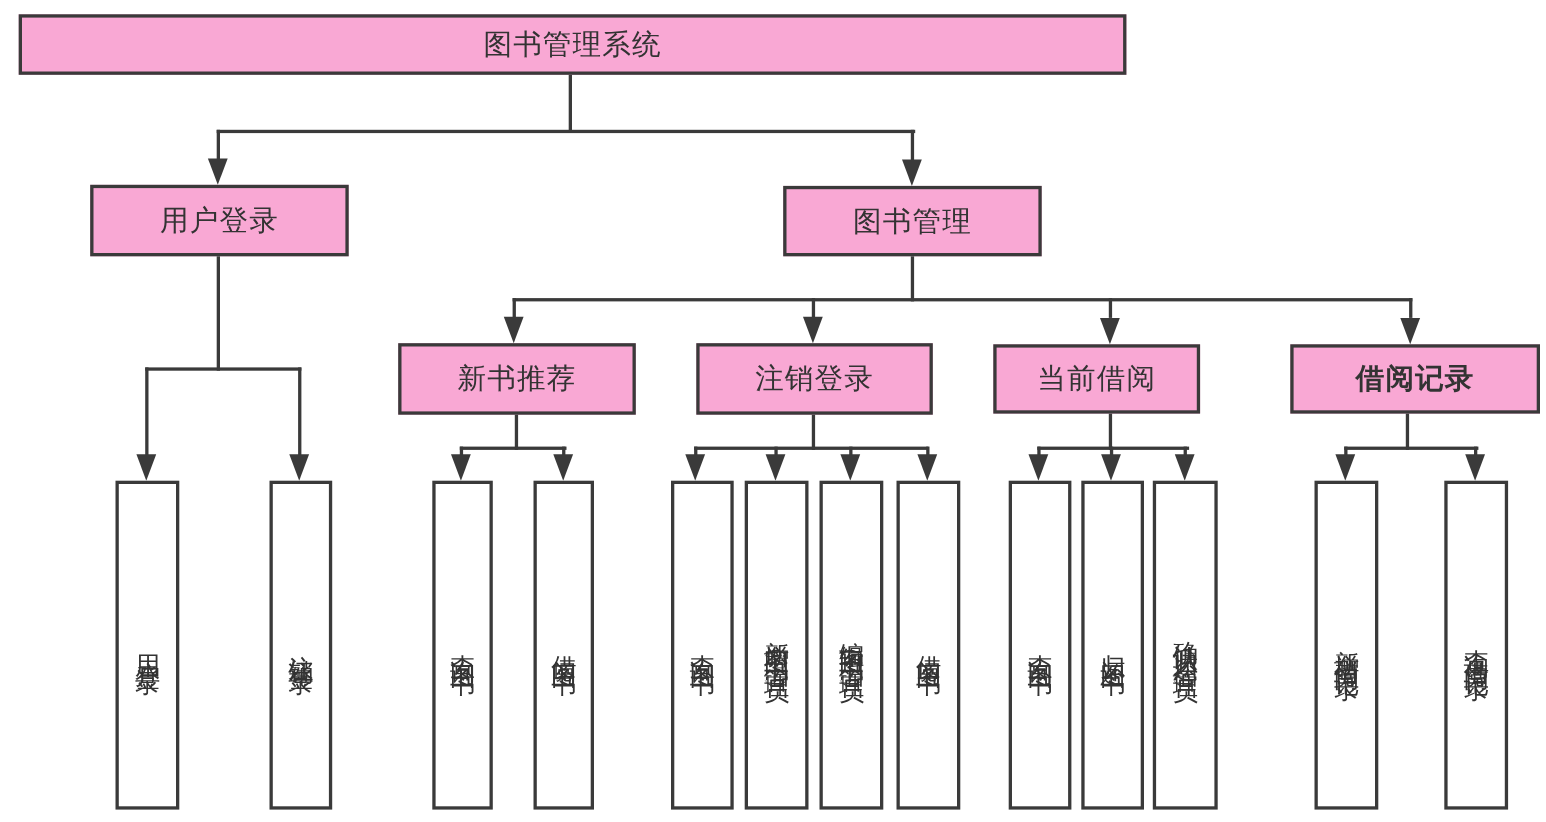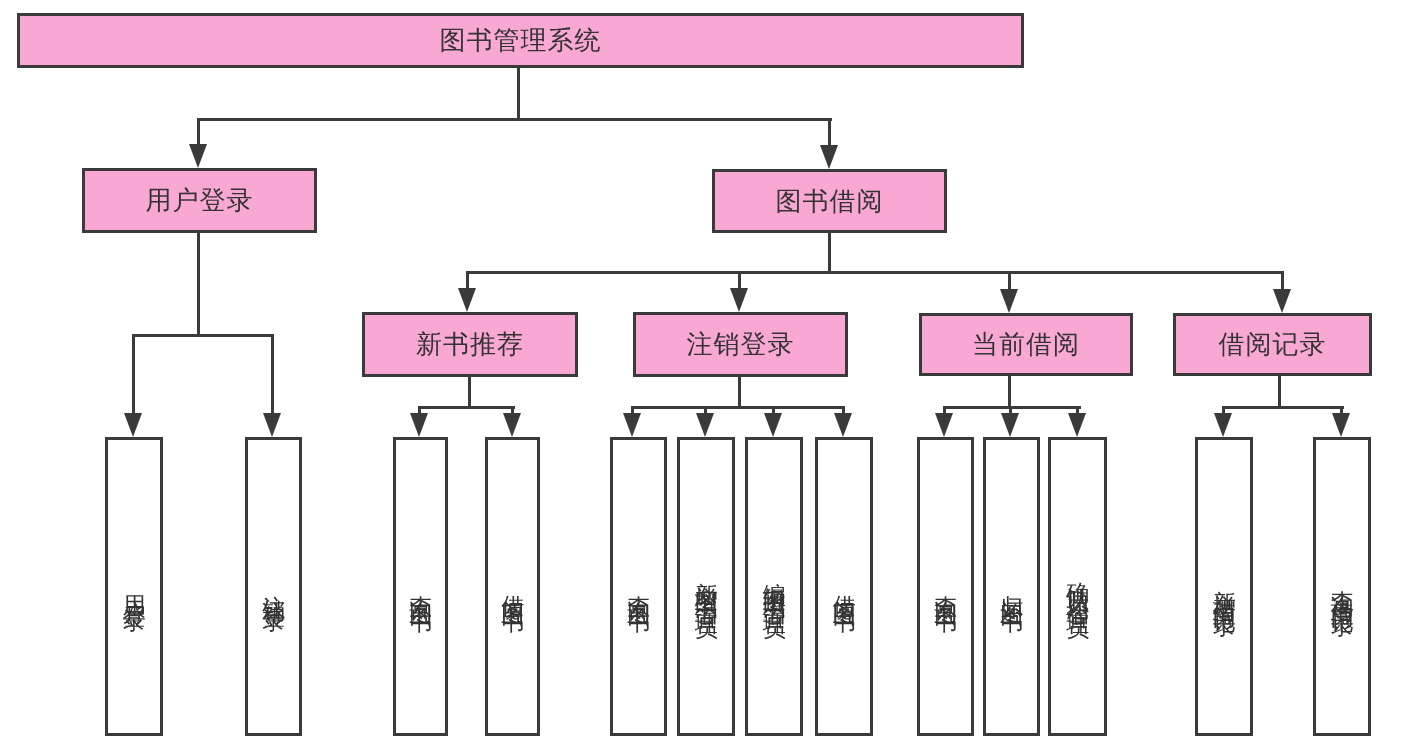--- a/index.html
+++ b/index.html
@@ -81,21 +81,21 @@
   <div class="hnode" style="left:17px; top:13px; width:1007px; height:55px;">图书管理系统</div>
 
   <div class="line" style="left:517px; top:68px; width:3px; height:52px;"></div>
   <div class="line" style="left:197px; top:118px; width:635px; height:3px;"></div>
   <div class="line" style="left:197px; top:118px; width:3px; height:30px;"></div>
   <div class="arrow" style="left:189px; top:144px;"></div>
   <div class="line" style="left:828px; top:118px; width:3px; height:30px;"></div>
   <div class="arrow" style="left:820px; top:145px;"></div>
 
   <div class="hnode" style="left:82px; top:168px; width:235px; height:65px;">用户登录</div>
-  <div class="hnode" style="left:712px; top:169px; width:235px; height:64px;">图书借阅</div>
+  <div class="hnode" style="left:712px; top:169px; width:235px; height:64px;">图书管理</div>
 
   <div class="line" style="left:197px; top:233px; width:3px; height:104px;"></div>
   <div class="line" style="left:132px; top:334px; width:142px; height:3px;"></div>
   <div class="line" style="left:132px; top:334px; width:3px; height:82px;"></div>
   <div class="arrow" style="left:124px; top:413px;"></div>
   <div class="line" style="left:271px; top:334px; width:3px; height:82px;"></div>
   <div class="arrow" style="left:263px; top:413px;"></div>
 
   <div class="line" style="left:828px; top:233px; width:3px; height:41px;"></div>
   <div class="line" style="left:466px; top:271px; width:818px; height:3px;"></div>
@@ -103,22 +103,22 @@
   <div class="arrow" style="left:458px; top:288px;"></div>
   <div class="line" style="left:738px; top:271px; width:3px; height:18px;"></div>
   <div class="arrow" style="left:730px; top:288px;"></div>
   <div class="line" style="left:1008px; top:271px; width:3px; height:18px;"></div>
   <div class="arrow" style="left:1000px; top:289px;"></div>
   <div class="line" style="left:1281px; top:271px; width:3px; height:18px;"></div>
   <div class="arrow" style="left:1273px; top:289px;"></div>
 
   <div class="hnode" style="left:362px; top:312px; width:216px; height:65px;">新书推荐</div>
   <div class="hnode" style="left:633px; top:312px; width:215px; height:65px;">注销登录</div>
-  <div class="hnode" style="left:903px; top:313px; width:214px; height:63px;margin-left:16px;">当前借阅</div>
-  <div class="hnode" style="left:1173px; top:313px; width:199px; height:63px;">借阅记录</div>
+  <div class="hnode" style="left:903px; top:313px; width:188px; height:63px;">当前借阅</div>
+  <div class="hnode" style="left:1173px; top:313px; width:227px; height:63px;font-weight:bold;">借阅记录</div>
 
   <div class="line" style="left:468px; top:377px; width:3px; height:32px;"></div>
   <div class="line" style="left:418px; top:406px; width:97px; height:3px;"></div>
   <div class="line" style="left:418px; top:406px; width:3px; height:10px;"></div>
   <div class="arrow" style="left:410px; top:413px;"></div>
   <div class="line" style="left:511px; top:406px; width:3px; height:10px;"></div>
   <div class="arrow" style="left:503px; top:413px;"></div>
 
   <div class="line" style="left:738px; top:377px; width:3px; height:32px;"></div>
   <div class="line" style="left:631px; top:406px; width:213px; height:3px;"></div>

